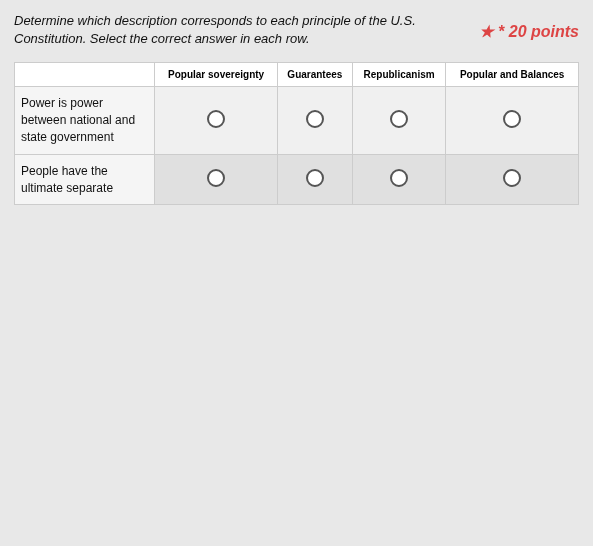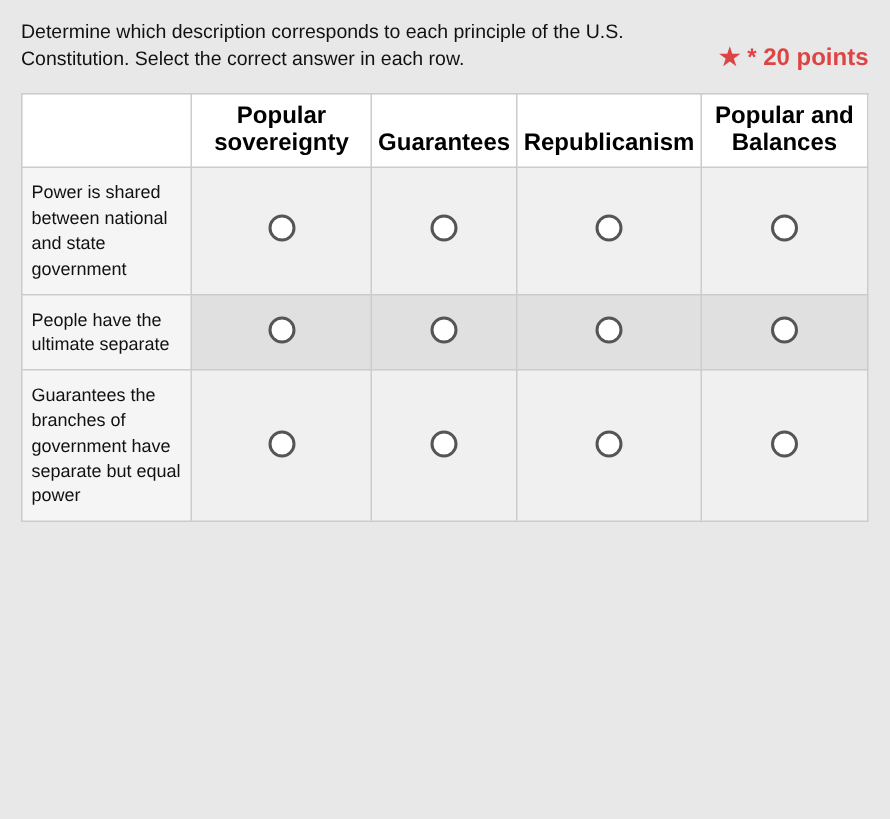--- a/index.html
+++ b/index.html
@@ -7,22 +7,23 @@
       font-family: Arial, sans-serif;
       font-size: 13px;
       background: #e8e8e8;
       width: 593px;
       min-height: 546px;
       padding: 12px 14px;
     }
     .header-area {
       display: flex;
       justify-content: space-between;
-      align-items: flex-end;
+      align-items: center;
       margin-bottom: 14px;
+      font-style: italic;
     }
     .question-text {
       font-size: 13px;
       line-height: 1.4;
       max-width: 490px;
       color: #111;
     }
     .points-badge {
       font-size: 16px;
       color: #d44;
@@ -33,21 +34,21 @@
     }
     .star {
       color: #d44;
     }
     table {
       width: 100%;
       border-collapse: collapse;
     }
     thead tr th {
       background: #fff;
-      font-size: 16px;
+      font-size: 10px;
       font-weight: bold;
       text-align: center;
       padding: 6px 4px;
       vertical-align: bottom;
       border: 1px solid #ccc;
     }
     thead tr th.row-label-header {
       background: #fff;
       border: 1px solid #ccc;
     }
@@ -101,34 +102,27 @@
     <tr>
       <th class="row-label-header"></th>
       <th>Popular sovereignty</th>
       <th>Guarantees</th>
       <th>Republicanism</th>
       <th>Popular and Balances</th>
     </tr>
   </thead>
   <tbody id="table-body">
       <tr>
-        <td class="row-label">Power is shared between national and state government</td>
+        <td class="row-label">Power is power between national and state government</td>
         <td class="radio-cell"><div class="radio-circle selected"></div></td>
         <td class="radio-cell"><div class="radio-circle"></div></td>
         <td class="radio-cell"><div class="radio-circle"></div></td>
         <td class="radio-cell"><div class="radio-circle"></div></td>
       </tr>
       <tr>
         <td class="row-label">People have the ultimate separate</td>
         <td class="radio-cell"><div class="radio-circle"></div></td>
         <td class="radio-cell"><div class="radio-circle selected"></div></td>
         <td class="radio-cell"><div class="radio-circle"></div></td>
         <td class="radio-cell"><div class="radio-circle"></div></td>
       </tr>
-      <tr>
-        <td class="row-label">Guarantees the branches of government have separate but equal power</td>
-        <td class="radio-cell"><div class="radio-circle"></div></td>
-        <td class="radio-cell"><div class="radio-circle selected"></div></td>
-        <td class="radio-cell"><div class="radio-circle"></div></td>
-        <td class="radio-cell"><div class="radio-circle"></div></td>
-      </tr>
     </tbody>
 </table>
 
 </body></html>

